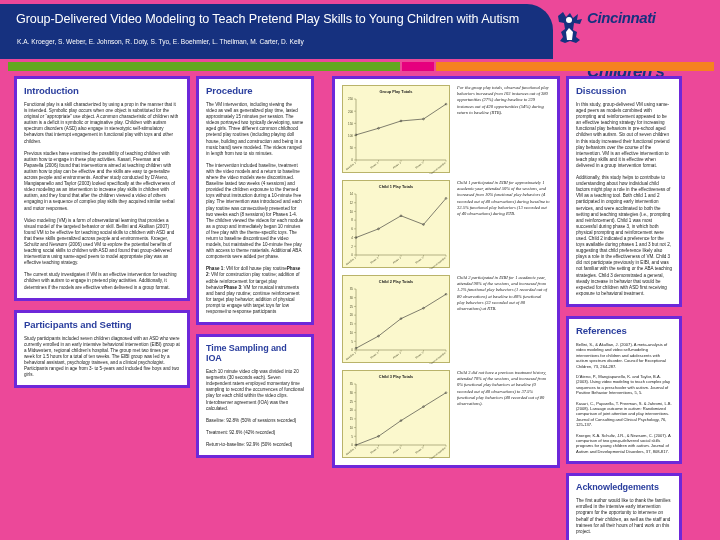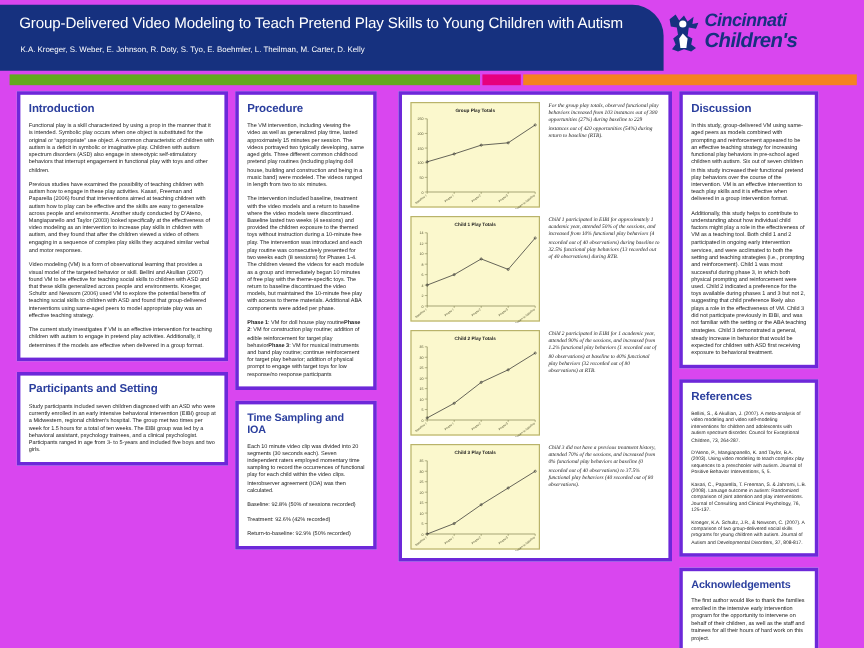--- a/index.html
+++ b/index.html
@@ -3,21 +3,21 @@
 <meta charset="utf-8">
 <style>
   * { box-sizing: border-box; }
   html, body { margin: 0; padding: 0; }
   body {
     width: 720px; height: 540px;
     background: #ffffff;
     font-family: "Liberation Sans", sans-serif;
     overflow: hidden;
   }
-  #poster { position: relative; width: 720px; height: 540px; background: #d946ef; }
+  #poster { position: relative; width: 720px; height: 540px; background: #ec4899; }
 
   
   .header-band {
     position: absolute; left: 0; top: 4px; width: 553px; height: 55px;
     background: #16317f;
     border-top-right-radius: 26px;
     border-bottom-right-radius: 0;
   }
   .header-title {
     position: absolute; left: 16px; top: 12px; width: 520px;
@@ -28,21 +28,21 @@
     position: absolute; left: 17px; top: 38px; width: 530px;
     color: #ffffff; font-size: 6.6px; line-height: 8px; white-space: nowrap;
   }
   .logo-wrap {
     position: absolute; left: 556px; top: 10px; width: 150px; height: 48px;
     display: flex; align-items: flex-start; gap: 3px; font-style: italic;
   }
   .logo-mark { width: 28px; height: 34px; flex: none; }
   .logo-text { line-height: 1.0; }
   .logo-line1 { color: #16317f; font-size: 15px; font-weight: bold; letter-spacing: -0.4px; }
-  .logo-line2 { color: #16317f; font-size: 17px; font-weight: bold; letter-spacing: -0.5px; }
+  .logo-line2 { color: #16317f; font-size: 17px; font-weight: bold; letter-spacing: -0.5px; margin-top: 38px; }
 
   
   .bar { position: absolute; top: 62px; height: 9px; }
   .bar-green   { left: 8px;   width: 392px; background: #63a91f; }
   .bar-magenta { left: 402px; width: 32px;  background: #e6007e; }
   .bar-orange  { left: 436px; width: 278px; background: #f58220; }
 
   
   .col { position: absolute; top: 76px; }
   #col1 { left: 14px;  width: 176px; }

